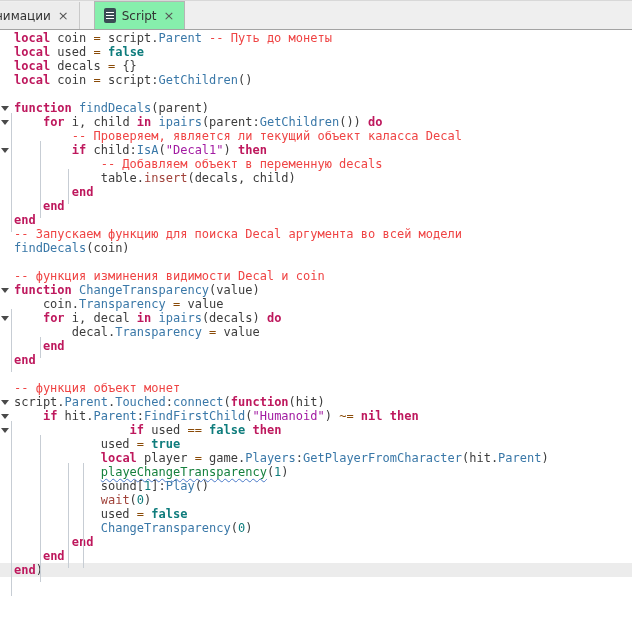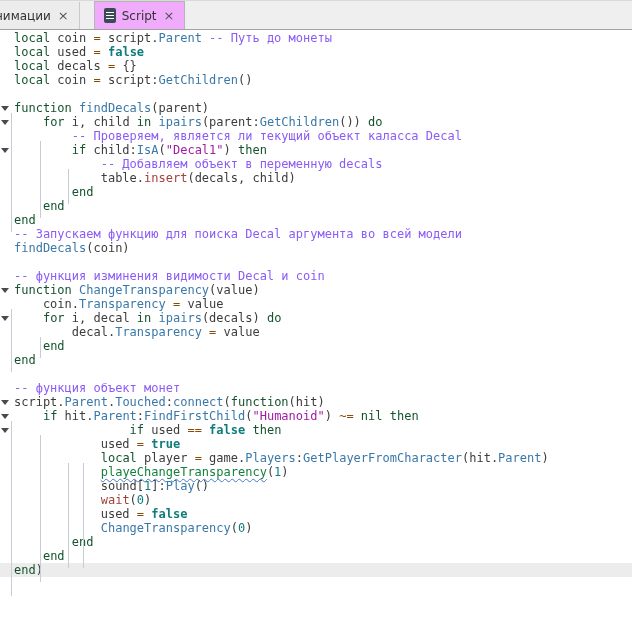--- a/index.html
+++ b/index.html
@@ -6,45 +6,45 @@
   html,body { width:632px; height:632px; background:#ffffff; overflow:hidden;
               font-family:"DejaVu Sans", "Liberation Sans", sans-serif; }
 
   
   .tabbar { position:absolute; top:0; left:0; right:0; height:30px;
             background:#efefef; border-top:1px solid #d8d8d8;
             border-bottom:1px solid #a3a3a3; display:flex; align-items:flex-end; }
   .tab { display:flex; align-items:center; gap:6px; height:27px;
          padding:0 9px; font-size:12px; color:#333; cursor:default; }
   .tab.inactive { margin-left:-14px; border-right:1px solid #c9c9c9; background:#ececec; }
-  .tab.active { background:#f0abfc; border:1px solid #b5b5b5; border-bottom:none;
+  .tab.active { background:#86efac; border:1px solid #b5b5b5; border-bottom:none;
                 height:28px; margin-left:14px; }
   .tab-label { white-space:nowrap; }
   .tab-close { font-size:13px; color:#555; padding:0 1px; line-height:1; }
   .tab-icon { width:12px; height:15px; background:#3a4b54; border-radius:2px; position:relative; }
   .tab-icon::before { content:""; position:absolute; left:2px; right:2px; top:4px; height:8px;
                       background:repeating-linear-gradient(#fff 0 1px, rgba(0,0,0,0) 1px 3px); }
 
   
   .editor { position:absolute; top:31px; left:0; right:0; bottom:0; background:#fff; }
   .code-line { position:relative; height:14px; white-space:pre;
                font:12px/14px "DejaVu Sans Mono","Liberation Mono",monospace;
                padding-left:14px; color:#3c3c3c; }
   .code-line.hl { background:#ececec; }
   .fold { position:absolute; left:1px; top:5px; width:0; height:0;
           border-left:4px solid transparent; border-right:4px solid transparent;
           border-top:5px solid #4a4a4a; }
   .guide { position:absolute; width:1px; background:#c7cdd4; }
 
   
-  .tk-k { color:#14532d; font-weight:normal; }
+  .tk-k { color:#be185d; font-weight:bold; }
   .tk-b { color:#0e7c7c; font-weight:bold; }
   .tk-n { color:#0e7c7c; }
   .tk-s { color:#a21ba2; }
-  .tk-c { color:#8b5cf6; }
+  .tk-c { color:#ef4444; }
   .tk-p { color:#3c3c3c; }
   .tk-m { color:#3a78a8; }
   .tk-o { color:#8a4b08; }
   .tk-w { color:#a0423a; }
   .tk-e { color:#3c3c3c; text-decoration:underline wavy #e00000 1px; text-underline-offset:2px; }
   .tk-u { color:#15803d; text-decoration:underline wavy #4a7ac8 1px; text-underline-offset:2px;margin-top:8px; }
 </style>
 </head>
 <body>
 

